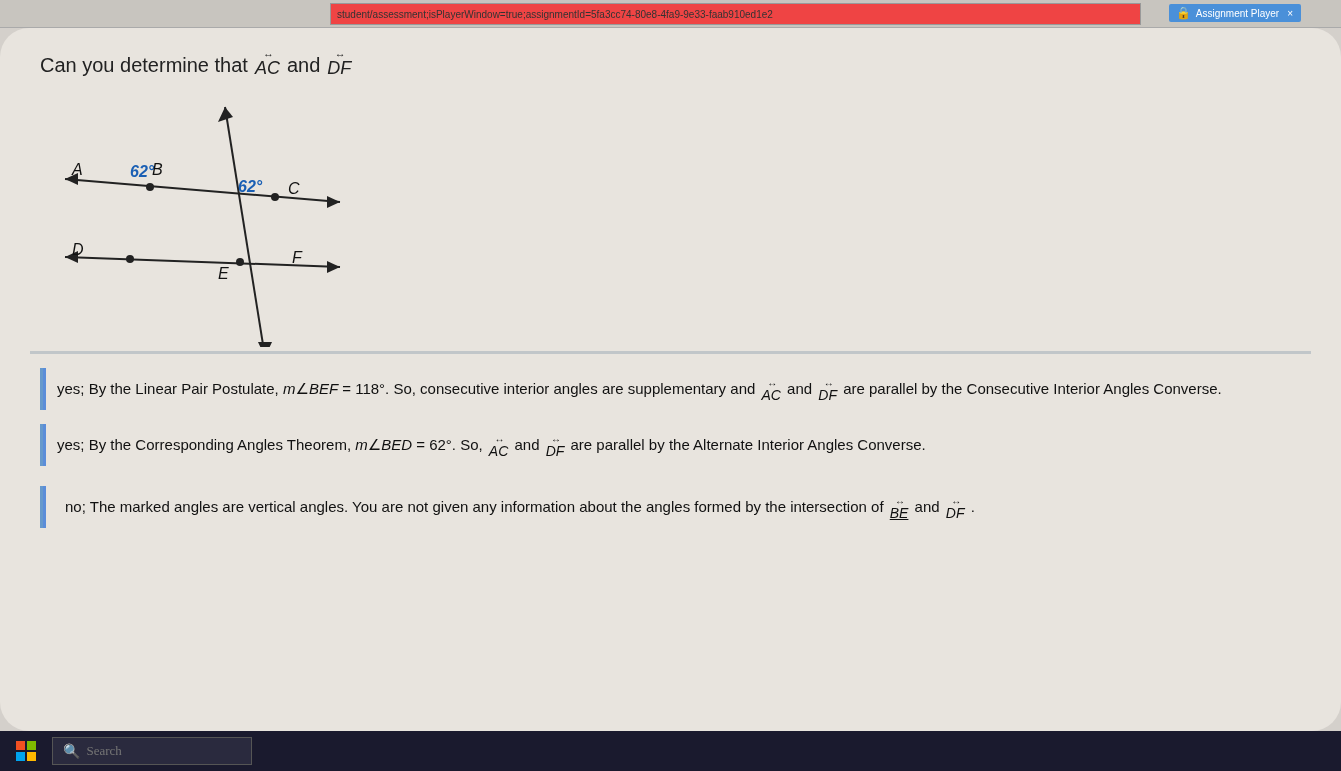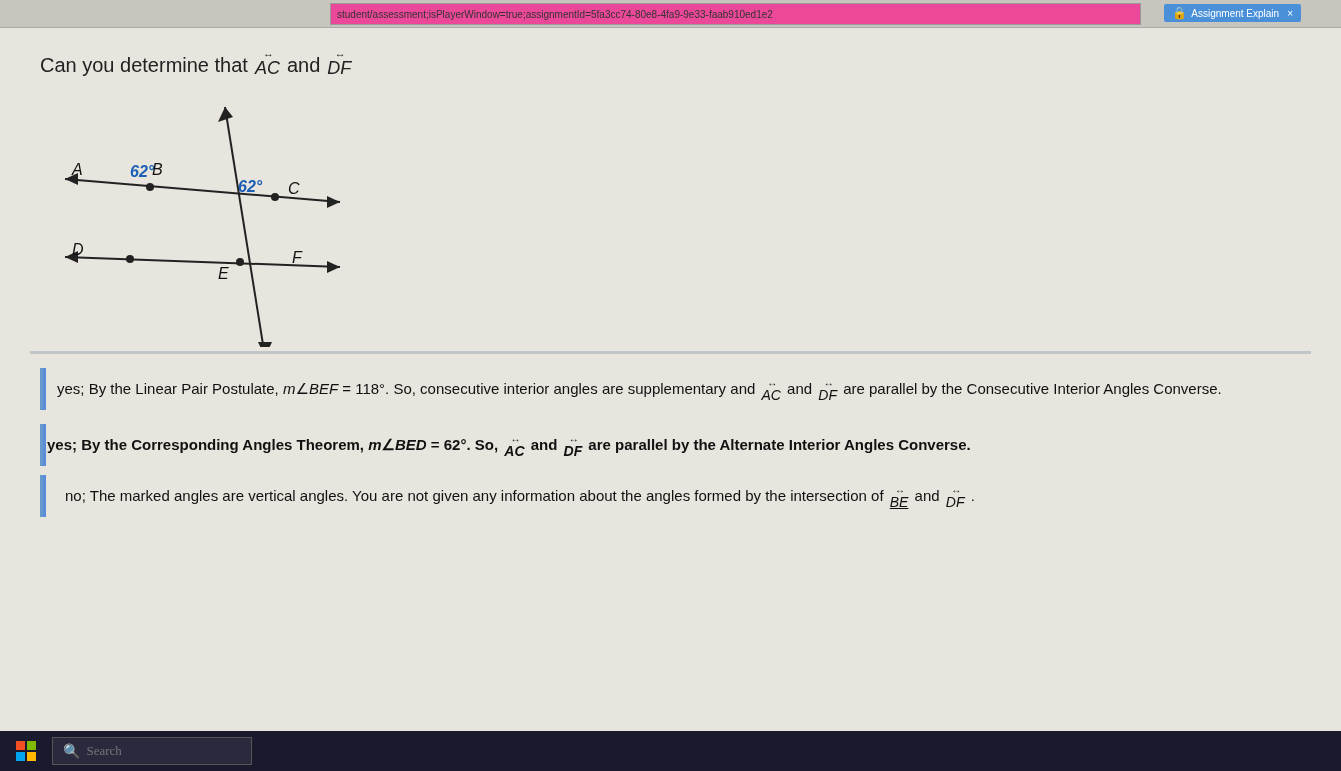--- a/index.html
+++ b/index.html
@@ -26,21 +26,21 @@
       padding-right: 8px;
       border-bottom: 1px solid #aaa;
     }
 
     .url-bar {
       position: absolute;
       top: 0;
       left: 330px;
       right: 200px;
       height: 22px;
-      background: #ec4899;
+      background: #ef4444;
       border: 1px solid #999;
       font-size: 10px;
       color: #333;
       display: flex;
       align-items: center;
       padding: 8px 6px;
       overflow: hidden;
       top: 3px;
     }
 
@@ -61,20 +61,21 @@
     
     .content-area {
       position: absolute;
       top: 28px;
       left: 0;
       width: 100%;
       height: calc(100% - 28px - 40px);
       background: #e8e4de;
       padding: 20px 30px 20px 30px;
       overflow: hidden;
+      border-radius: 29px;
     }
 
     
     .taskbar {
       position: absolute;
       bottom: 0;
       left: 0;
       width: 100%;
       height: 40px;
       background: #1a1a2e;
@@ -132,21 +133,21 @@
   </style>
 </head>
 <body>
 
 <div class="browser-bar">
   <div class="url-bar">
     <span style="font-size:10px; color:#333; overflow:hidden; white-space:nowrap;">student/assessment;isPlayerWindow=true;assignmentId=5fa3cc74-80e8-4fa9-9e33-faab910ed1e2</span>
   </div>
   <div class="assignment-player-badge">
     <span style="font-size:12px;">🔒</span>
-    <span>Assignment Explain</span>
+    <span>Assignment Player</span>
     <span style="cursor:pointer; margin-left:4px;">×</span>
   </div>
 </div>
 
 <div class="content-area">
 
   <div style="font-size:20px; color:#222; margin-bottom:6px; display:flex; align-items:flex-end; gap:5px; flex-wrap:wrap; padding-left:10px;">
     <span>Can you determine that</span>
 
     <span style="display:inline-flex; flex-direction:column; align-items:center; margin:0 2px;">
@@ -219,21 +220,21 @@
         </span>
         and
         <span style="display:inline-flex; flex-direction:column; align-items:center; vertical-align:middle; margin:0 2px;">
           <span style="font-size:10px; line-height:1; letter-spacing:-2px;">↔</span>
           <span style="font-style:italic; font-size:14px; line-height:1;">DF</span>
         </span>
         are parallel by the Consecutive Interior Angles Converse.
       </span>
     </div>
 
-    <div class="answer-option" style="margin-bottom:9px; padding-left:4px; border-left:3px solid #6699cc; background: transparent; font-weight: bold;">
+    <div class="answer-option" style="margin-bottom:20px; padding-left:14px; border-left:3px solid #6699cc; background: transparent;">
       <span style="font-size:15px; color:#111; line-height:1.7;">
         yes;  By the Corresponding Angles Theorem, <em>m</em>∠<em>BED</em> = 62°.  So,
         <span style="display:inline-flex; flex-direction:column; align-items:center; vertical-align:middle; margin:0 2px;">
           <span style="font-size:10px; line-height:1; letter-spacing:-2px;">↔</span>
           <span style="font-style:italic; font-size:14px; line-height:1;">AC</span>
         </span>
         and
         <span style="display:inline-flex; flex-direction:column; align-items:center; vertical-align:middle; margin:0 2px;">
           <span style="font-size:10px; line-height:1; letter-spacing:-2px;">↔</span>
           <span style="font-style:italic; font-size:14px; line-height:1;">DF</span>

